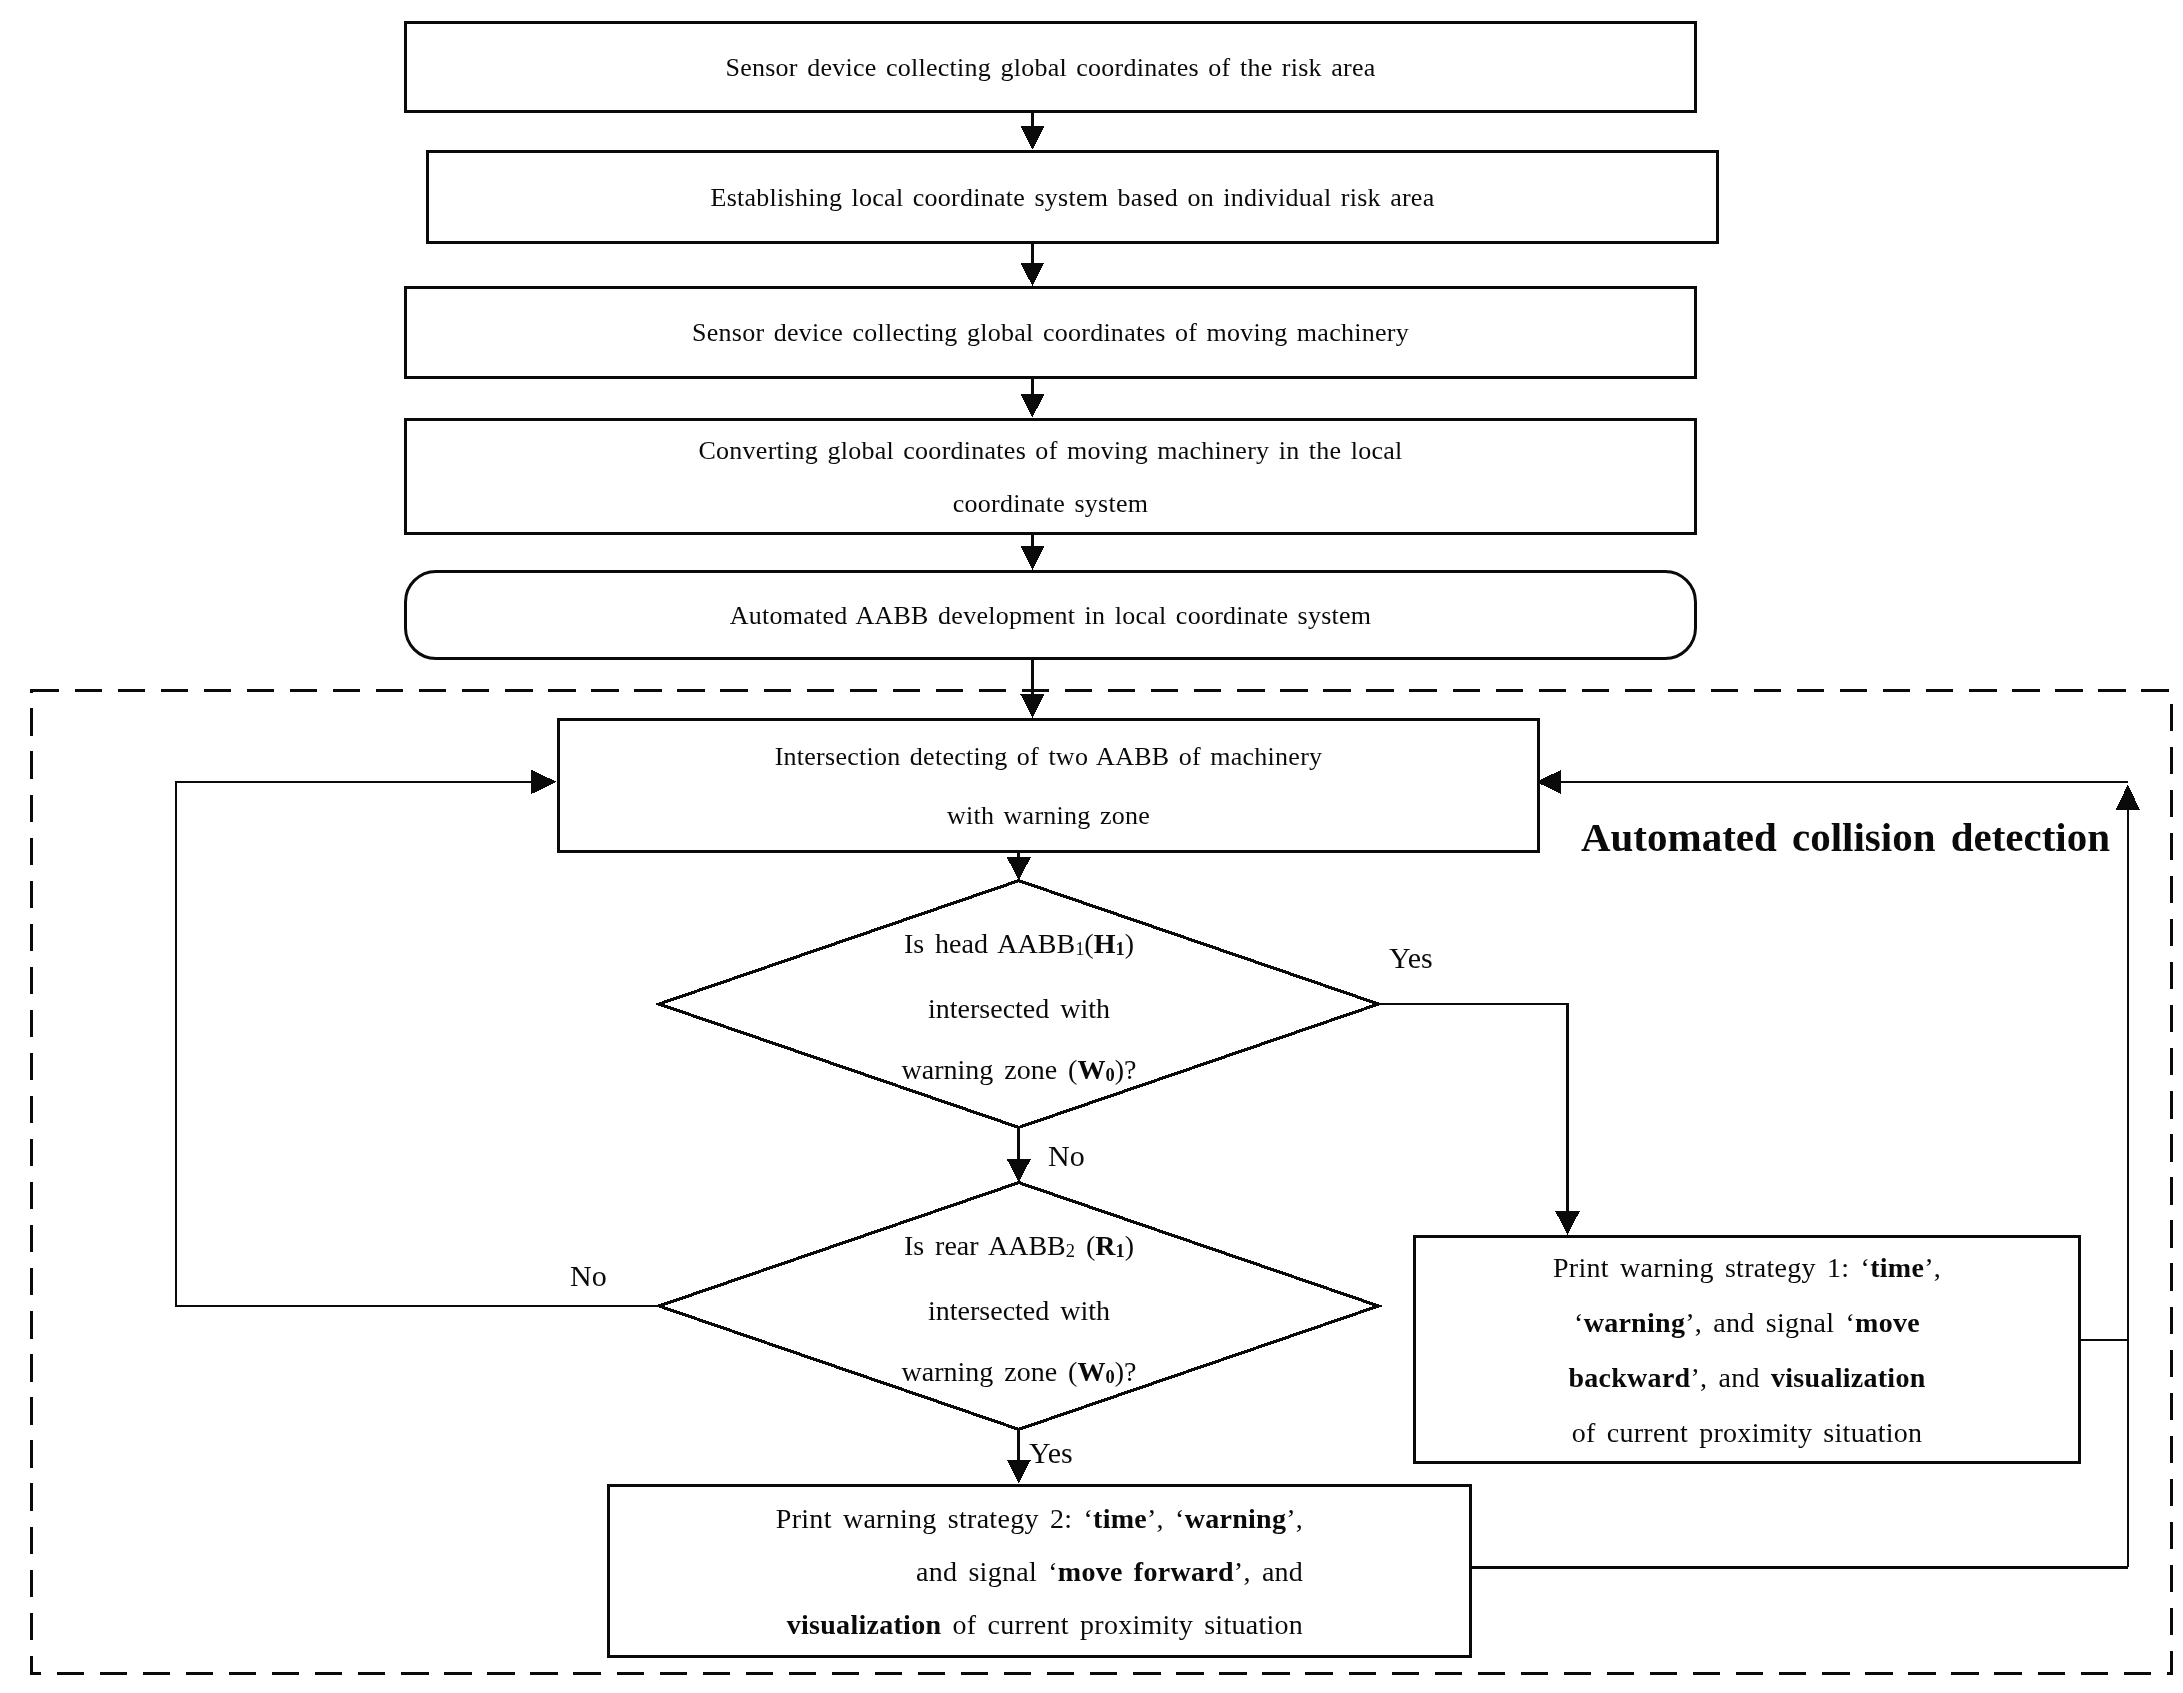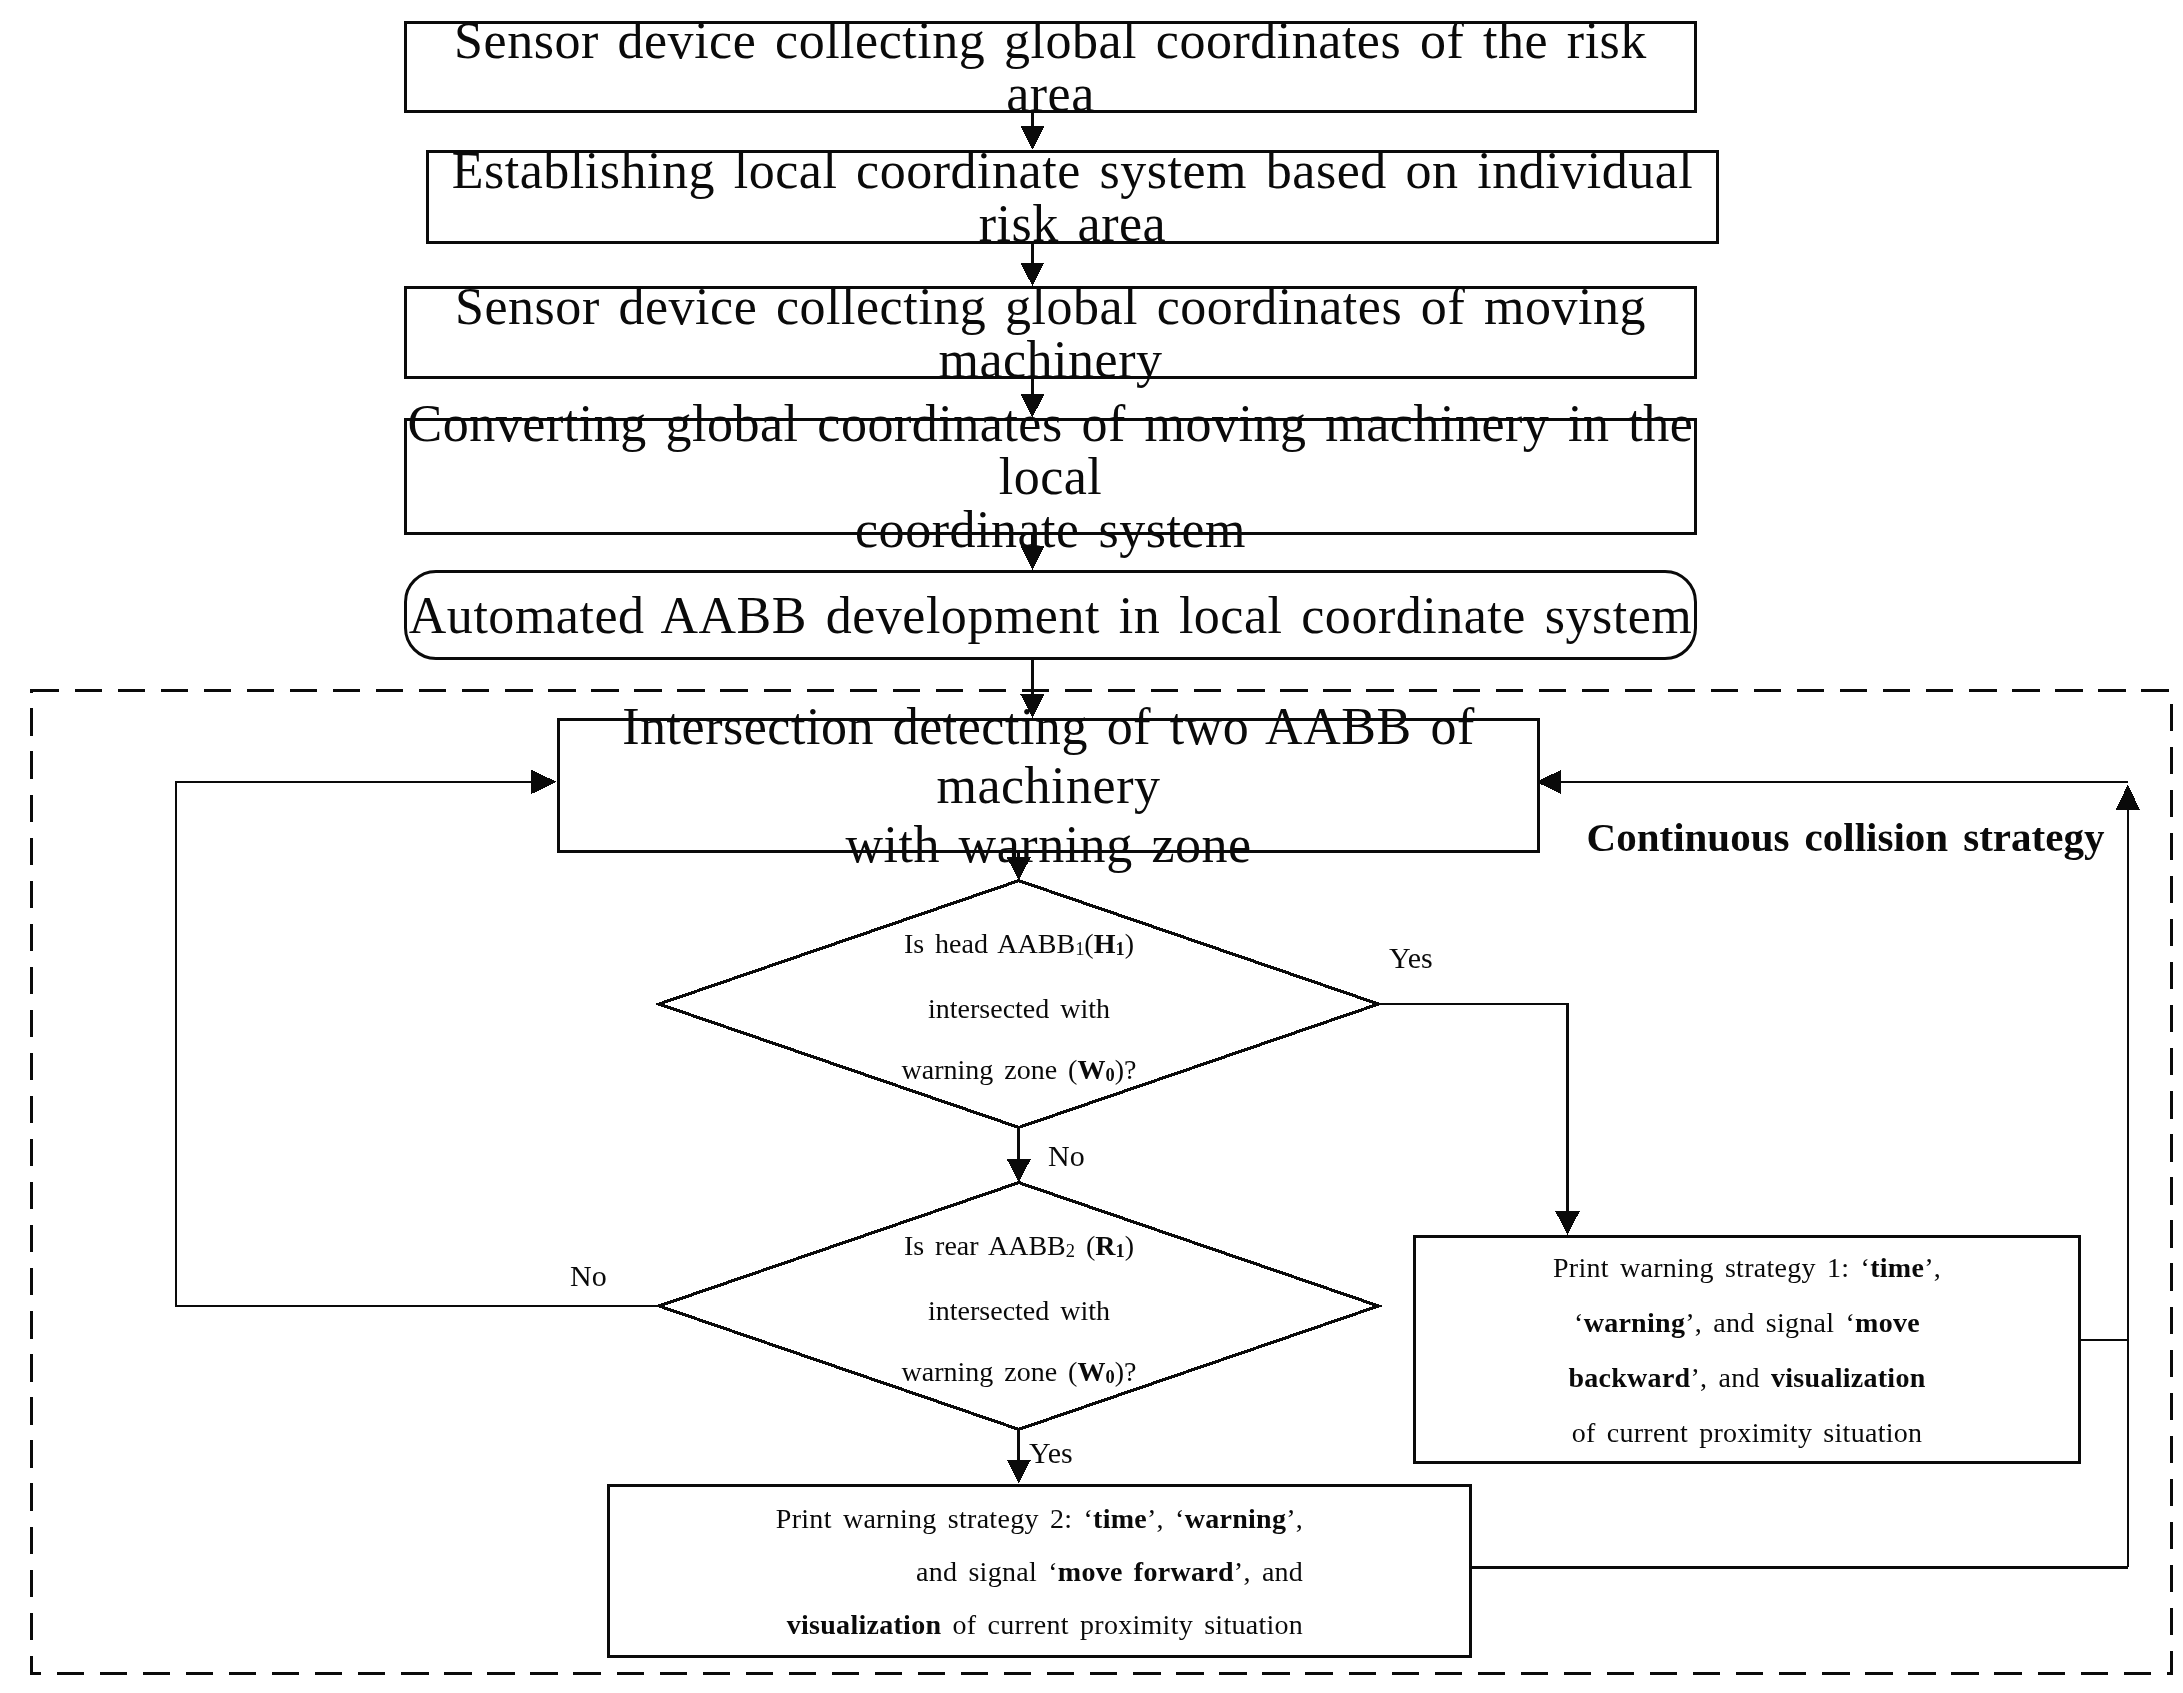--- a/index.html
+++ b/index.html
@@ -1,21 +1,21 @@
 <!DOCTYPE html>
 <html style="font-size:8.4px"><head>
 <meta charset="utf-8">
 <style>
   html,body{margin:0;padding:0;background:#ffffff;}
   .canvas{position:relative;width:2183px;height:1693px;background:#ffffff;
           font-family:"Liberation Serif",serif;color:#0a0a0a;overflow:hidden;}
   .layer{position:absolute;left:0;top:0;width:2183px;height:1693px;}
   .pbox{position:absolute;border:3.7px solid #0a0a0a;background:#ffffff;
         display:flex;align-items:center;justify-content:center;text-align:center;
-        font-size:52px;line-height:53px;word-spacing:0.10em;letter-spacing:0.01em;}
+        font-size:26px;line-height:53px;word-spacing:0.10em;letter-spacing:0.01em;}
   .txt{position:absolute;text-align:center;font-size:28px;line-height:61px;word-spacing:0.14em;}
   .strat{position:absolute;display:flex;align-items:center;justify-content:center;
          text-align:center;font-size:28px;line-height:55px;word-spacing:0.14em;}
   .lbl{position:absolute;font-size:30px;line-height:42px;}
   .biglbl{position:absolute;font-size:41px;font-weight:bold;text-align:center;word-spacing:0.12em;}
   .b{font-weight:bold;}
   .sub{font-size:66%;position:relative;top:0.10em;}
   svg line,svg polyline,svg rect,svg polygon{shape-rendering:crispEdges;}
 </style>
 </head>
@@ -82,21 +82,21 @@
     </div>
 
   <div class="pbox" style="left:404px;top:570px;width:1287px;height:84px;border-radius:32px;">
       <div><span>Automated AABB development in local coordinate system</span></div>
     </div>
 
   <div class="pbox" style="left:557px;top:718px;width:977px;height:129px;line-height:59px;">
       <div><span>Intersection detecting of two AABB of machinery</span><br><span>with warning zone</span></div>
     </div>
 
-  <div class="biglbl" style="left:1549px;top:813px;width:593px;">Continuous collision strategy</div>
+  <div class="biglbl" style="left:1549px;top:813px;width:593px;">Automated collision detection</div>
 
   <div class="txt" style="left:704px;top:913px;width:630px;">
       <div><span>Is head AABB</span><span class="sub">1</span><span>(</span><span class="b">H</span><span class="b sub">1</span><span>)</span><br><span>intersected with</span><br><span>warning zone (</span><span class="b">W</span><span class="b sub">0</span><span>)?</span></div>
     </div>
 
   <div class="txt" style="left:704px;top:1215px;width:630px;">
       <div><span>Is rear AABB</span><span class="sub">2</span><span> (</span><span class="b">R</span><span class="b sub">1</span><span>)</span><br><span>intersected with</span><br><span>warning zone (</span><span class="b">W</span><span class="b sub">0</span><span>)?</span></div>
     </div>
 
   <div class="lbl" style="left:1389px;top:937px;">Yes</div>

